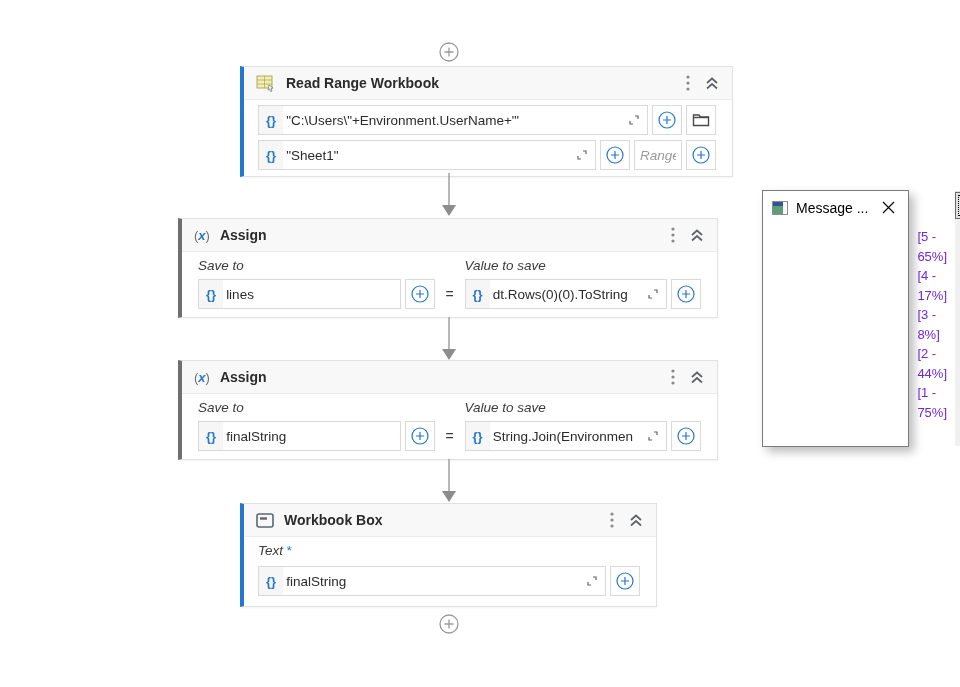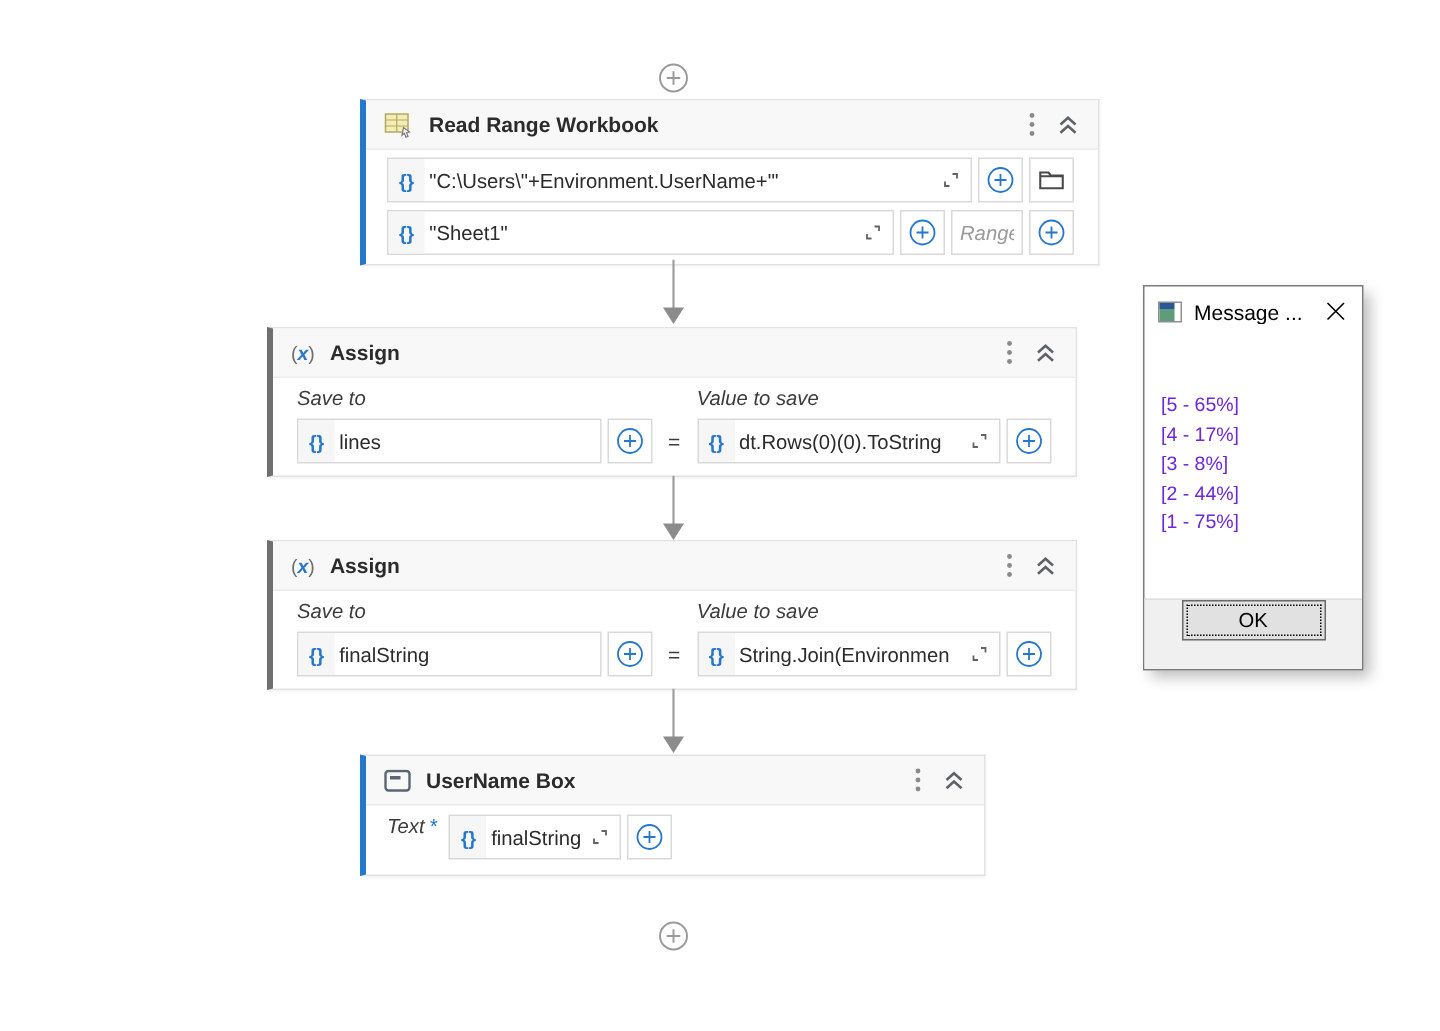--- a/index.html
+++ b/index.html
@@ -53,33 +53,33 @@
   .placeholder-text { font-size:13.5px; font-style:italic; color:#9a9a9a; white-space:nowrap; overflow:hidden; }
 
   .card-body-assign {
     padding:6px 16px 8px 16px;
     display:grid; grid-template-columns:1fr 14px 1fr; column-gap:8px; row-gap:6px;
     align-items:center;
   }
   .field-label { font-size:13.5px; color:#3b3b3b;font-style:italic; }
   .equals { font-size:14px; color:#3b3b3b; text-align:center; }
 
-  .card-body-msg { padding:6px 16px 10px 14px; display:flex; flex-direction:row; gap:8px; }
+  .card-body-msg { padding:6px 16px 10px 14px; display:flex; flex-direction:column; gap:8px; }
   .required-mark { color:#2577cc; margin-left:3px; }
 
   
   .canvas-add { position:absolute; width:20px; height:20px; cursor:pointer; }
   .arrow { position:absolute; width:20px; }
 
   
   .dialog {
     position:absolute; left:762px; top:190px; width:147px; height:257px;
     background:#fff; border:1px solid #7a7a7a;
     box-shadow:5px 5px 9px rgba(0,0,0,0.26);
-    display:flex; flex-direction:column;
+    display:flex; flex-direction:row;
   }
   .dialog-titlebar { height:33px; flex:0 0 33px; display:flex; align-items:center; gap:8px; padding:0 6px 0 9px; cursor:default; }
   .win-icon { width:16px; height:14px; border:1px solid #8e8e8e; background:#fff; position:relative; flex:0 0 16px; }
   .win-icon .bar { position:absolute; left:0; top:0; width:10px; height:4px; background:#2b5797; }
   .win-icon .body { position:absolute; left:0; top:4px; width:10px; bottom:0; background:#5e9c7a; }
   .dialog-title { font-size:14px; color:#000; flex:1; white-space:nowrap; overflow:hidden; }
   .dialog-close { width:24px; height:24px; display:flex; align-items:center; justify-content:center; cursor:pointer; background:none; border:none; }
   .dialog-body { flex:1; padding:36px 8px 0 11px; font-size:13px; line-height:19.5px; color:#6d28d9; }
   .dialog-footer {
     flex:0 0 47px; background:#f0f0f0; border-top:1px solid #dfdfdf;
@@ -313,21 +313,21 @@
     <line x1="10" y1="0" x2="10" y2="33" stroke="#9a9a9a" stroke-width="1.4"></line>
     <polygon points="3,32 17,32 10,43" fill="#8c8c8c"></polygon>
   </svg>
 
   <div class="card" style="left:240px; top:503px; width:417px;">
     <div class="card-header">
       <svg width="18" height="15" viewBox="0 0 18 15">
         <rect x="1" y="1" width="16" height="13" rx="2" fill="none" stroke="#5a6772" stroke-width="1.6"></rect>
         <line x1="4" y1="5.5" x2="11" y2="5.5" stroke="#5a6772" stroke-width="2.4"></line>
       </svg>
-      <span class="card-title">UserName Box</span>
+      <span class="card-title">Workbook Box</span>
       <span class="header-right">
         <button class="icon-btn">
           <svg width="4" height="16" viewBox="0 0 4 16">
               <circle cx="2" cy="2" r="1.6" fill="#8a8a8a"></circle>
               <circle cx="2" cy="8" r="1.6" fill="#8a8a8a"></circle>
               <circle cx="2" cy="14" r="1.6" fill="#8a8a8a"></circle>
             </svg>
         </button>
         <button class="icon-btn">
           <svg width="16" height="15" viewBox="0 0 16 15" fill="none" stroke="#5f6368" stroke-width="1.7">

